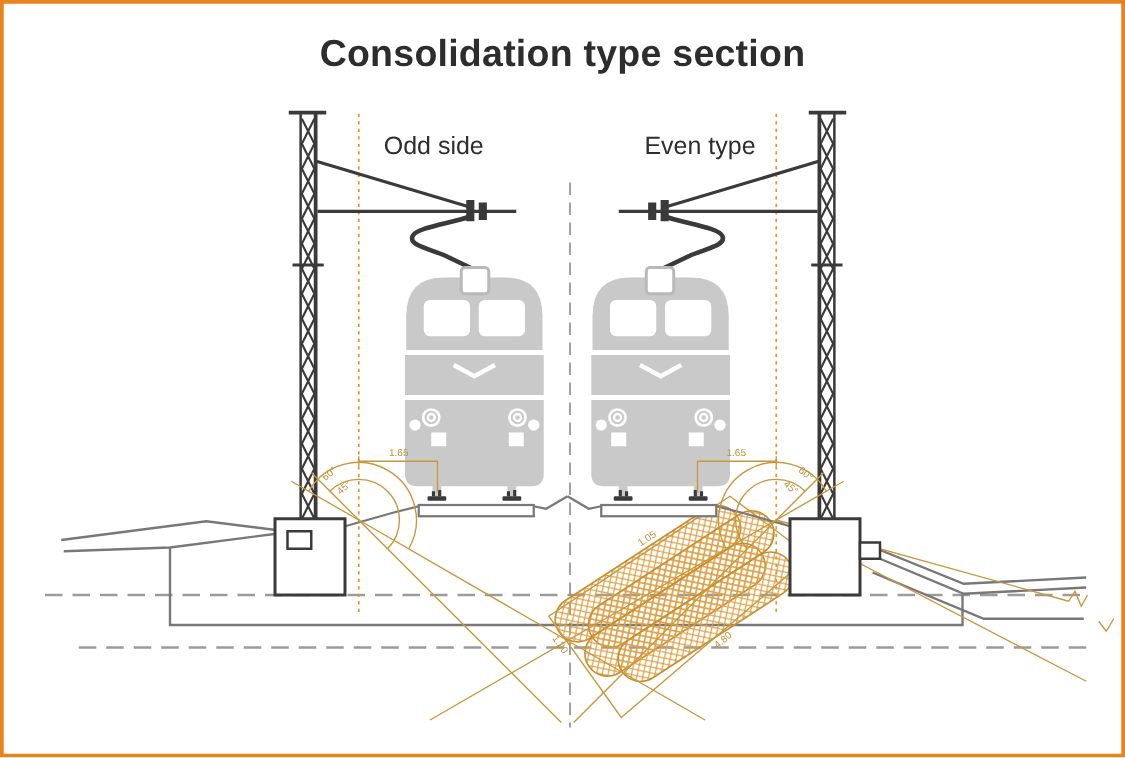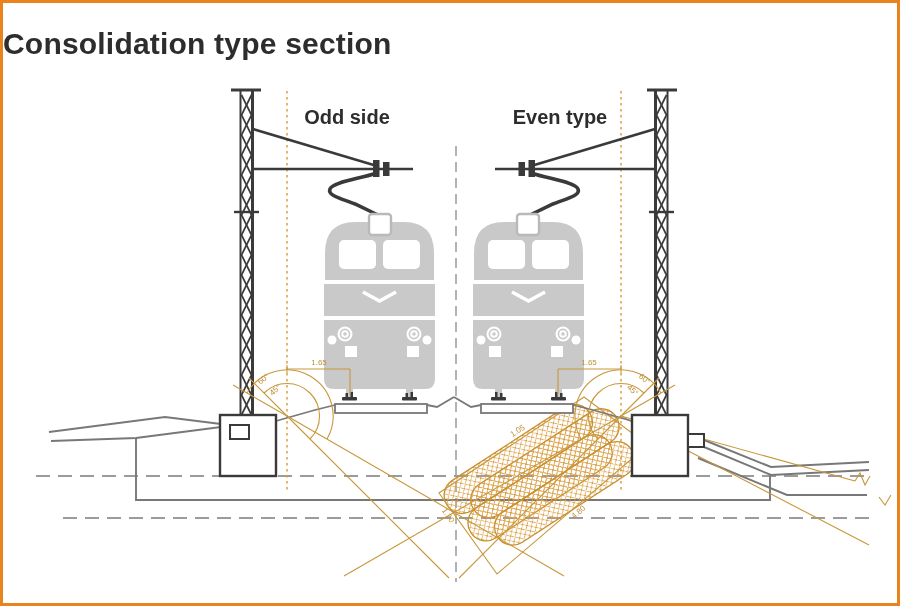--- a/index.html
+++ b/index.html
@@ -7,26 +7,27 @@
     position:relative;
     width:900px;height:606px;
     box-sizing:border-box;
     background:#ffffff;
     border:3px solid #E8831D;
     overflow:hidden;
     font-family:"Liberation Sans", sans-serif;
   }
   .title{
     position:absolute;top:24px;left:0;width:100%;
+    text-align:center;
     font-size:30px;font-weight:700;color:#2d2d2d;
     letter-spacing:0.2px;
   }
   .side-label{
     position:absolute;top:103px;
-    font-size:20px;font-weight:700;color:#2d2d2d;
+    font-size:20px;font-weight:400;color:#2d2d2d;
   }
   .side-label.odd{left:294px;width:100px;text-align:center;}
   .side-label.even{left:507px;width:100px;text-align:center;}
   svg{position:absolute;left:0;top:0;}
   svg text{
     font-family:"Liberation Sans", sans-serif;
     font-size:8px;fill:#BE8F35;
   }
 </style>
 </head>

